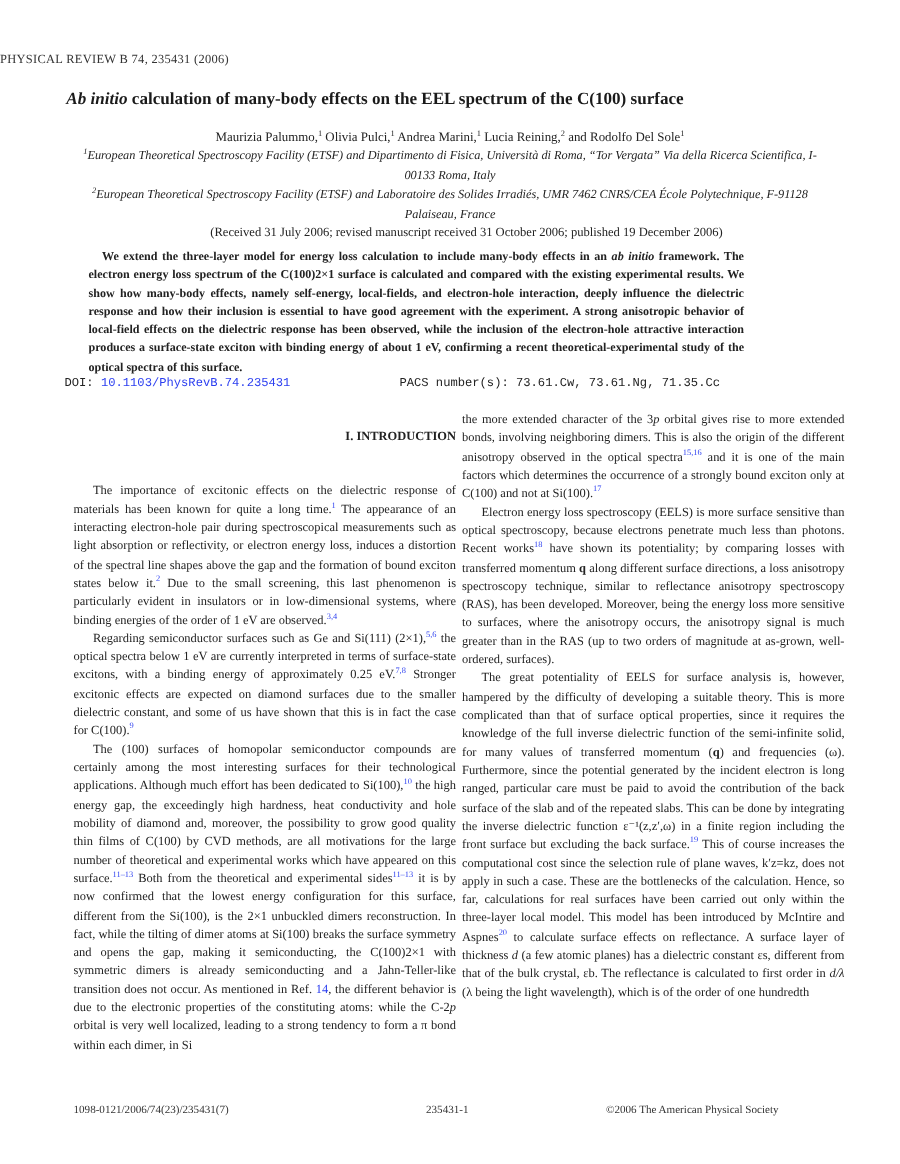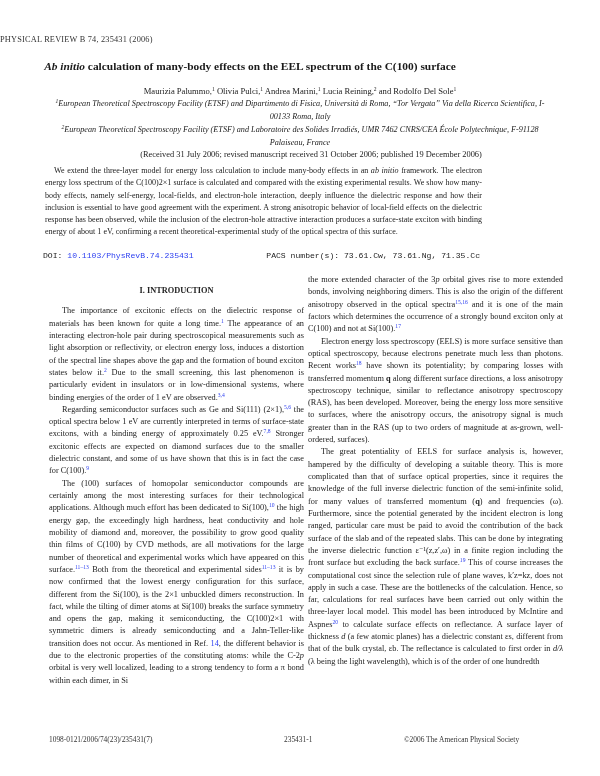--- a/index.html
+++ b/index.html
@@ -9,29 +9,29 @@
                   font-size: 8.3px; letter-spacing: 0.2px; color: #333; }
   .title { position: absolute; top: 60px; left: 0; width: 500px; text-align: center;
            font-size: 11.4px; font-weight: bold; color: #1a1a1a; }
   .title i { font-style: italic; }
   .authors { position: absolute; top: 86px; left: 0; width: 600px; text-align: center; font-size: 8.6px; }
   .aff { position: absolute; left: 50px; width: 500px; text-align: center; font-size: 8.2px; font-style: italic; line-height: 12.8px; }
   .aff1 { top: 98px; }
   .aff2 { top: 124px; }
   .received { position: absolute; top: 150px; left: 0; width: 600px; text-align: center; font-size: 8.4px; margin-left: 11px; }
   sup { font-size: 5.6px; vertical-align: 3.5px; line-height: 0; }
-  .abstract { position: absolute; top: 165px; left: 45px; width: 437px; font-size: 8.05px;
-              line-height: 12.3px; text-align: justify; text-indent: 9px; }
+  .abstract { position: absolute; top: 165px; left: 59px; width: 437px; font-size: 8.05px;
+              line-height: 12.3px; text-align: justify; text-indent: 9px; font-weight: bold; }
   .doi-row { position: absolute; top: 251px; left: 43px; width: 437px; font-size: 8.1px; font-family: Liberation Mono, monospace; }
   .doi-link { color: #2b3ef0; }
   .pacs { position: absolute; right: 0; top: 0; }
   .col { position: absolute; width: 255px; font-size: 8.3px; line-height: 12.32px; text-align: justify; }
   .col-left { left: 49px; top: 285px; }
   .col-right { left: 308px; top: 274px; }
-  .section-head { text-align: center; font-weight: bold; font-size: 8.3px; margin-bottom: 8px; }
+  .section-head { text-align: right; font-weight: bold; font-size: 8.3px; margin-bottom: 24px; }
   .col p { margin: 0; text-indent: 13px; }
   .col p.noindent { text-indent: 0; }
   .cite { color: #2b3ef0; }
   .footer { position: absolute; top: 735px; font-size: 7.4px; color: #333; }
   .footer-left { left: 49px; }
   .footer-mid { left: 284px; }
   .footer-right { left: 404px; }
 </style>
 </head>
 <body>

